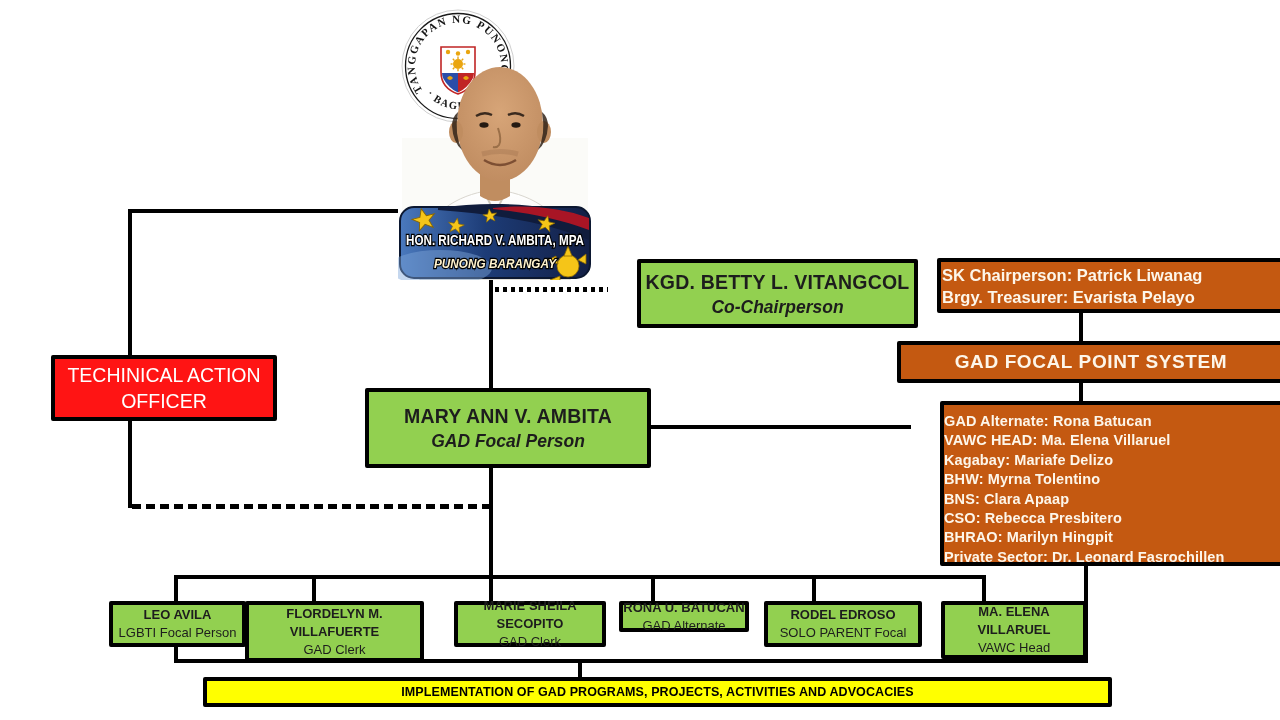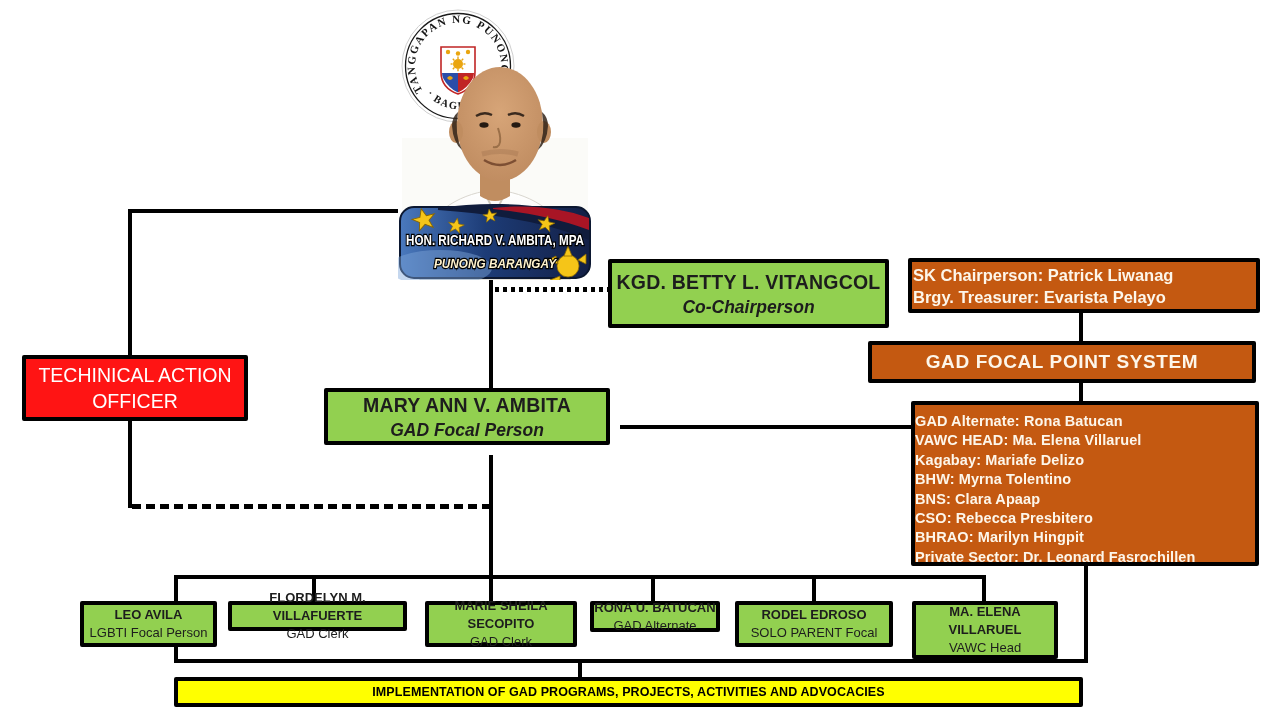--- a/index.html
+++ b/index.html
@@ -5,21 +5,21 @@
   html,body{margin:0;padding:0;background:#fff;}
   .stage{
     position:relative;width:1280px;height:720px;background:#ffffff;overflow:hidden;
     font-family:"Liberation Sans","DejaVu Sans",sans-serif;
     --green:#92d050;--orange:#c45911;--red:#ff1414;--yellow:#ffff00;--line:#000000;
   }
   .ln{position:absolute;background:var(--line);}
   .ln-dash{position:absolute;height:5px;background:repeating-linear-gradient(90deg,var(--line) 0 9px,transparent 9px 14px);}
   .ln-dot{position:absolute;height:5px;background:repeating-linear-gradient(90deg,var(--line) 0 4px,transparent 4px 8px);}
   .box{position:absolute;box-sizing:border-box;border:4px solid #000;border-radius:2px;
-       display:flex;flex-direction:column;align-items:center;justify-content:center;text-align:center;}
+       display:flex;flex-direction:column;align-items:center;justify-content:center;text-align:center;margin-left:29px;}
   .box.green{background:var(--green);color:#1d1d1d;}
   .box.orange{background:var(--orange);color:#fdf6ea;}
   .box.red{background:var(--red);color:#ffffff;}
   .box.yellow{background:var(--yellow);color:#000;}
   .nm-lg{font-size:19.5px;font-weight:600;line-height:26px;letter-spacing:.2px;}
   .rl-lg{font-size:17.5px;font-weight:600;font-style:italic;line-height:24px;}
   .red .lbl{font-size:19.5px;font-weight:400;line-height:26px;}
   .sk-box{align-items:flex-start;justify-content:center;text-align:left;padding-left:1px;}
   .sk-box div{font-size:16.5px;font-weight:600;line-height:22px;}
   .gfps .lbl{font-size:19px;font-weight:600;letter-spacing:.6px;}
@@ -172,41 +172,41 @@
 
   <div class="box orange sk-box" style="left:908px;top:258px;width:352px;height:55px">
     <div>SK Chairperson: Patrick Liwanag</div>
     <div>Brgy. Treasurer: Evarista Pelayo</div>
   </div>
 
   <div class="box orange gfps" style="left:868px;top:341px;width:388px;height:42px">
     <div class="lbl">GAD FOCAL POINT SYSTEM</div>
   </div>
 
-  <div class="box green" style="left:324px;top:388px;width:286px;height:57px">
+  <div class="box green" style="left:336px;top:388px;width:286px;height:80px">
     <div class="nm-lg">MARY ANN V. AMBITA</div>
     <div class="rl-lg">GAD Focal Person</div>
   </div>
 
   <div class="box orange members" style="left:911px;top:401px;width:348px;height:165px">
     <div>GAD Alternate: Rona Batucan</div>
     <div>VAWC HEAD: Ma. Elena Villaruel</div>
     <div>Kagabay: Mariafe Delizo</div>
     <div>BHW: Myrna Tolentino</div>
     <div>BNS: Clara Apaap</div>
     <div>CSO: Rebecca Presbitero</div>
     <div>BHRAO: Marilyn Hingpit</div>
     <div>Private Sector: Dr. Leonard Fasrochillen</div>
   </div>
 
   <div class="box green staff" style="left:80px;top:601px;width:137px;height:46px">
     <div class="nm">LEO AVILA</div>
     <div class="rl">LGBTI Focal Person</div>
   </div>
-  <div class="box green staff" style="left:228px;top:601px;width:179px;height:30px">
+  <div class="box green staff" style="left:216px;top:601px;width:179px;height:61px">
     <div class="nm">FLORDELYN M. VILLAFUERTE</div>
     <div class="rl">GAD Clerk</div>
   </div>
   <div class="box green staff" style="left:425px;top:601px;width:152px;height:46px">
     <div class="nm">MARIE SHEILA SECOPITO</div>
     <div class="rl">GAD Clerk</div>
   </div>
   <div class="box green staff" style="left:590px;top:601px;width:130px;height:31px">
     <div class="nm">RONA U. BATUCAN</div>
     <div class="rl">GAD Alternate</div>

